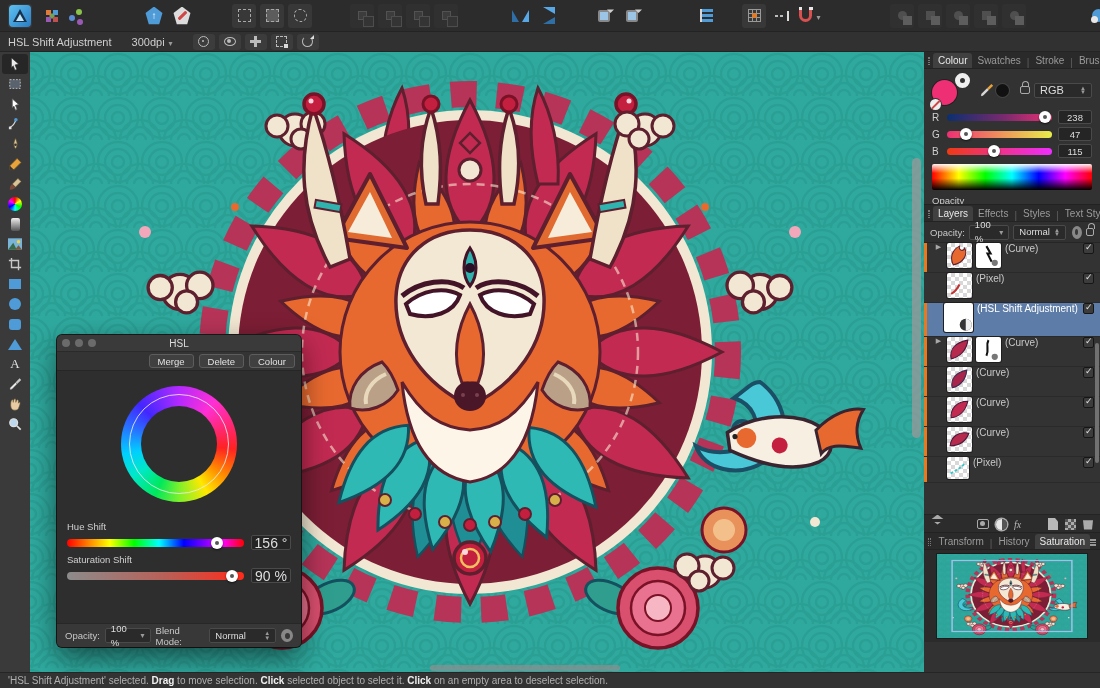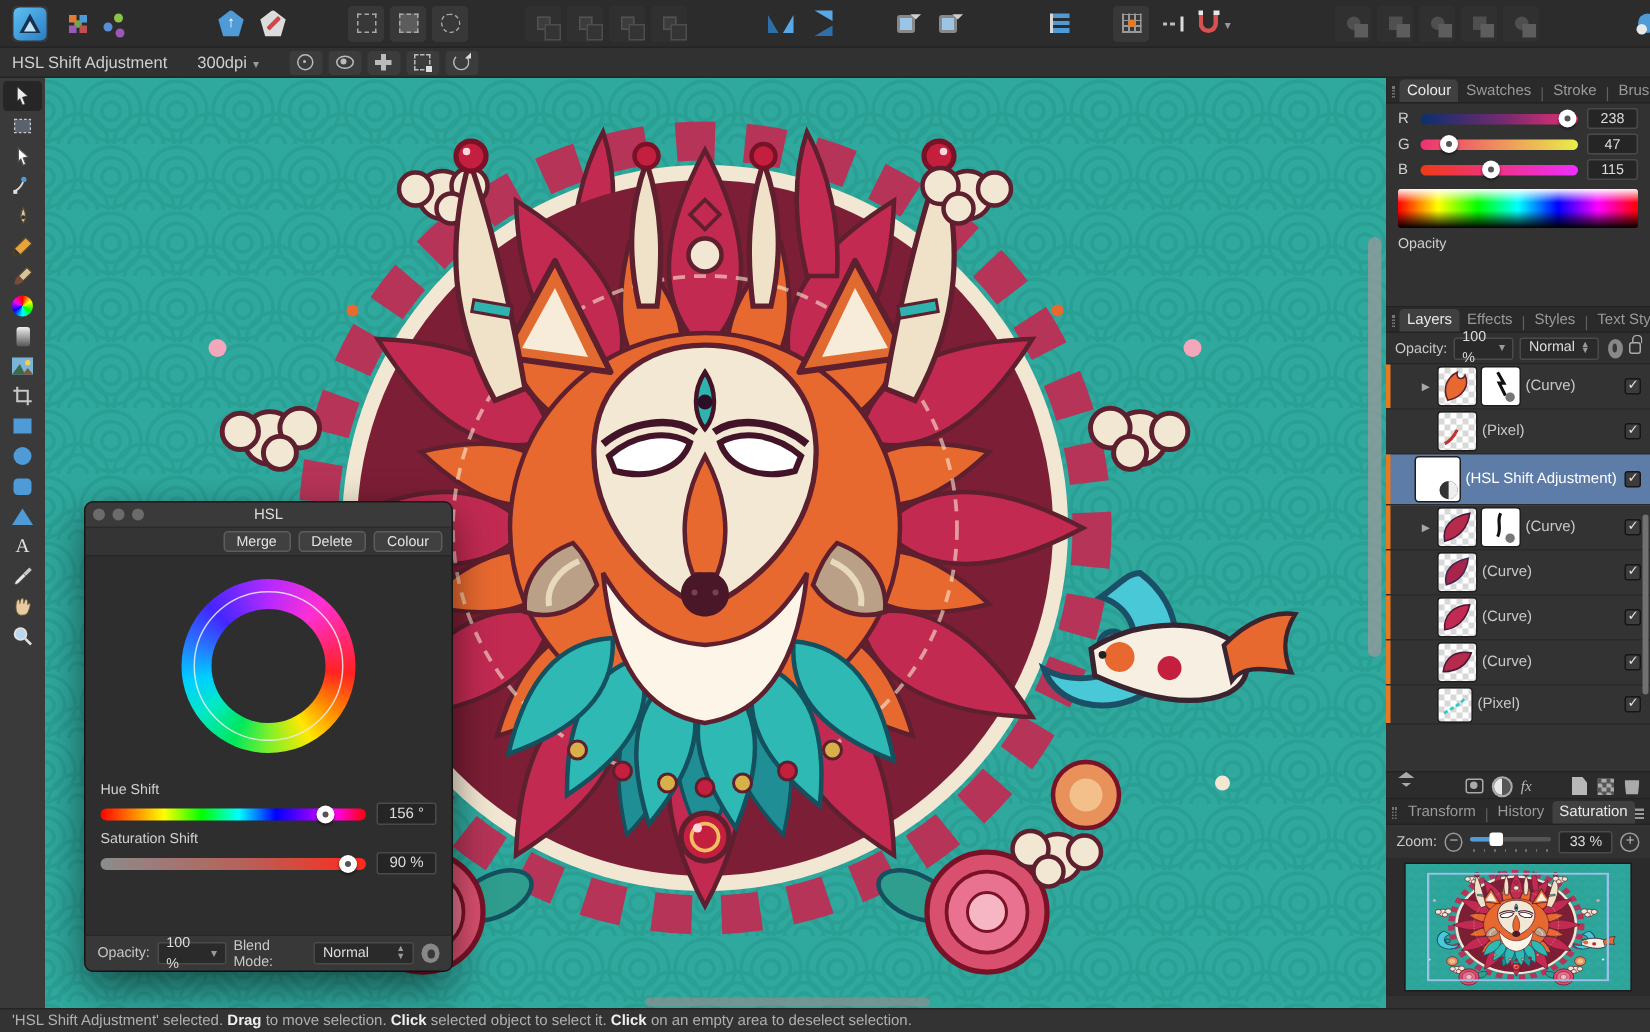--- a/index.html
+++ b/index.html
@@ -120,21 +120,21 @@
   .slabel{font-size:9.5px;color:#cfcfcf;margin-bottom:3px;}
   .strack-line{display:flex;align-items:center;gap:7px;}
   .strack{flex:1;height:8px;border-radius:4px;position:relative;}
   .hue{background:linear-gradient(90deg,#f00,#ff8000 12%,#ff0 24%,#0f0 38%,#0ff 52%,#00f 66%,#8000ff 78%,#f0f 88%,#f00);}
   .sat{background:linear-gradient(90deg,#8c8c8c,#b86058 55%,#ff2a1a);}
   .lum{background:linear-gradient(90deg,#000,#fff);}
   .knob{position:absolute;top:50%;width:12px;height:12px;border-radius:50%;background:#fff;
     transform:translate(-50%,-50%);box-shadow:0 1px 2px rgba(0,0,0,.6);}
   .knob::after{content:"";position:absolute;left:4px;top:4px;width:4px;height:4px;border-radius:50%;background:#555;}
   .vbox{width:40px;height:15px;background:#252525;border:1px solid #4a4a4a;border-radius:2px;
-    color:#ddd;font-size:10px;text-align:center;line-height:14px;}
+    color:#ddd;font-size:14px;text-align:center;line-height:14px;}
   #hsl .footer{position:absolute;left:0;right:0;bottom:0;height:24px;background:#383838;
     border-top:1px solid #272727;display:flex;align-items:center;padding:0 8px;gap:5px;font-size:9.5px;}
   .ddbox{background:#2a2a2a;border:1px solid #4a4a4a;border-radius:2px;height:15px;line-height:14px;
     padding:0 5px;color:#ddd;display:flex;align-items:center;gap:4px;}
   .stepper{display:inline-flex;flex-direction:column;line-height:4.5px;font-size:6px;color:#9a9a9a;}
   .stepper::before{content:"▲";} .stepper::after{content:"▼";}
   .gear{width:13px;height:13px;border-radius:50%;background:#888;position:relative;margin-left:auto;}
   .gear::before{content:"";position:absolute;inset:3.5px;border-radius:50%;background:#383838;}
   .gear::after{content:"";position:absolute;inset:-2px;border-radius:50%;
     background:repeating-conic-gradient(#888 0 20deg,transparent 20deg 45deg);z-index:-1;}
@@ -173,21 +173,21 @@
   .rgbval{width:34px;height:14px;background:#252525;border:1px solid #4a4a4a;border-radius:2px;
     color:#ddd;font-size:9.5px;text-align:center;line-height:13px;}
   .spectrum{margin:6px 8px 0 8px;height:26px;border-radius:2px;
     background:linear-gradient(180deg,rgba(255,255,255,.95),rgba(255,255,255,0) 35%,rgba(0,0,0,0) 55%,#000),
       linear-gradient(90deg,#f00,#ff0,#0f0,#0ff,#00f,#f0f,#f00);}
   .opalbl{padding:5px 8px 0 8px;font-size:9.5px;color:#cfcfcf;}
   
   .lyr-opa{display:flex;align-items:center;gap:4px;height:21px;padding:0 6px;font-size:9.5px;
     background:#303030;border-bottom:1px solid #262626;}
   #lyrlist{height:271px;position:relative;background:#333;}
-  .lrow{height:30px;display:flex;align-items:center;gap:4px;padding:0 6px 0 22px;
+  .lrow{height:30px;display:flex;gap:4px;padding:0 6px 0 10px;
     border-bottom:1px solid #2a2a2a;position:relative;font-size:10px;color:#c8c8c8;}
   .lrow.tag::before{content:"";position:absolute;left:0;top:0;bottom:0;width:3px;background:#e8791e;}
   .lrow.sel{background:#5d7da8;color:#fff;}
   .lrow.sel.tag::before{background:#e8791e;}
   .tri{font-size:7px;color:#a8a8a8;width:9px;text-align:center;}
   .circtri{width:11px;height:11px;border:1px solid #a8a8a8;border-radius:50%;font-size:6px;color:#a8a8a8;
     display:flex;align-items:center;justify-content:center;}
   .thumb{width:25px;height:25px;border-radius:2px;background:#fff;overflow:hidden;flex:none;
     background-image:conic-gradient(#d8d8d8 25%,#fff 0 50%,#d8d8d8 0 75%,#fff 0);background-size:8px 8px;
     box-shadow:0 0 0 1px #1f1f1f;}
@@ -663,20 +663,37 @@
     <div class="tabbar">
       <span class="grip"></span>
       <span class="tab active">Colour</span>
       <span class="tab">Swatches</span>
         <span class="pipe"></span>
       <span class="tab">Stroke</span>
         <span class="pipe"></span>
       <span class="tab">Brushes</span>
       <span class="menuic"></span>
     </div>
+    <div class="crow">
+      <div class="ringsw">
+        <span class="ring"></span>
+        <span class="fillc"></span>
+        <span class="nonec"></span>
+      </div>
+      <svg class="dropper" viewBox="0 0 16 16">
+          <path d="M13 1 L15 3 L10 8 L8 6 Z" fill="#e8a33a"></path>
+          <path d="M8 6 L10 8 L4 14 L2 15 L1 14 L2 12 Z" fill="#d8d8d8"></path>
+        </svg>
+      <span class="blackdot"></span>
+      <span class="lock"></span>
+      <span class="ddbox" style="width:58px">
+          <span>RGB</span>
+          <span class="stepper" style="margin-left:auto"></span>
+        </span>
+    </div>
     <div class="rgbrow">
       <span class="lbl">R</span>
       <div class="rgbtrack trR">
           <span class="knob" style="left:93%"></span>
         </div>
       <span class="rgbval">238</span>
     </div>
     <div class="rgbrow">
       <span class="lbl">G</span>
       <div class="rgbtrack trG">
@@ -830,32 +847,20 @@
 
   <div class="sect" style="height:139px;border-bottom:none">
     <div class="tabbar">
       <span class="grip"></span>
       <span class="tab">Transform</span>
         <span class="pipe"></span>
       <span class="tab">History</span>
       <span class="tab active">Saturation</span>
       <span class="menuic"></span>
     </div>
-    <div class="zoomrow">
-      <span>Zoom:</span>
-      <span class="circbtn">−</span>
-      <div class="zslider">
-        <span class="ztrack"></span>
-          <span class="zfill"></span>
-        <span class="zknob"></span>
-        <span class="zticks"></span>
-      </div>
-      <span class="zval">33 %</span>
-      <span class="circbtn">+</span>
-    </div>
     <div id="navpreview">
       <div id="navthumb">
         <svg width="150" height="84" viewBox="0 0 894 620" preserveAspectRatio="none">
             <use href="#artFull"></use>
           <rect x="90" y="48" width="714" height="524" fill="none" stroke="#9fc0e8" stroke-width="9"></rect>
         </svg>
       </div>
     </div>
   </div>
 </div>

